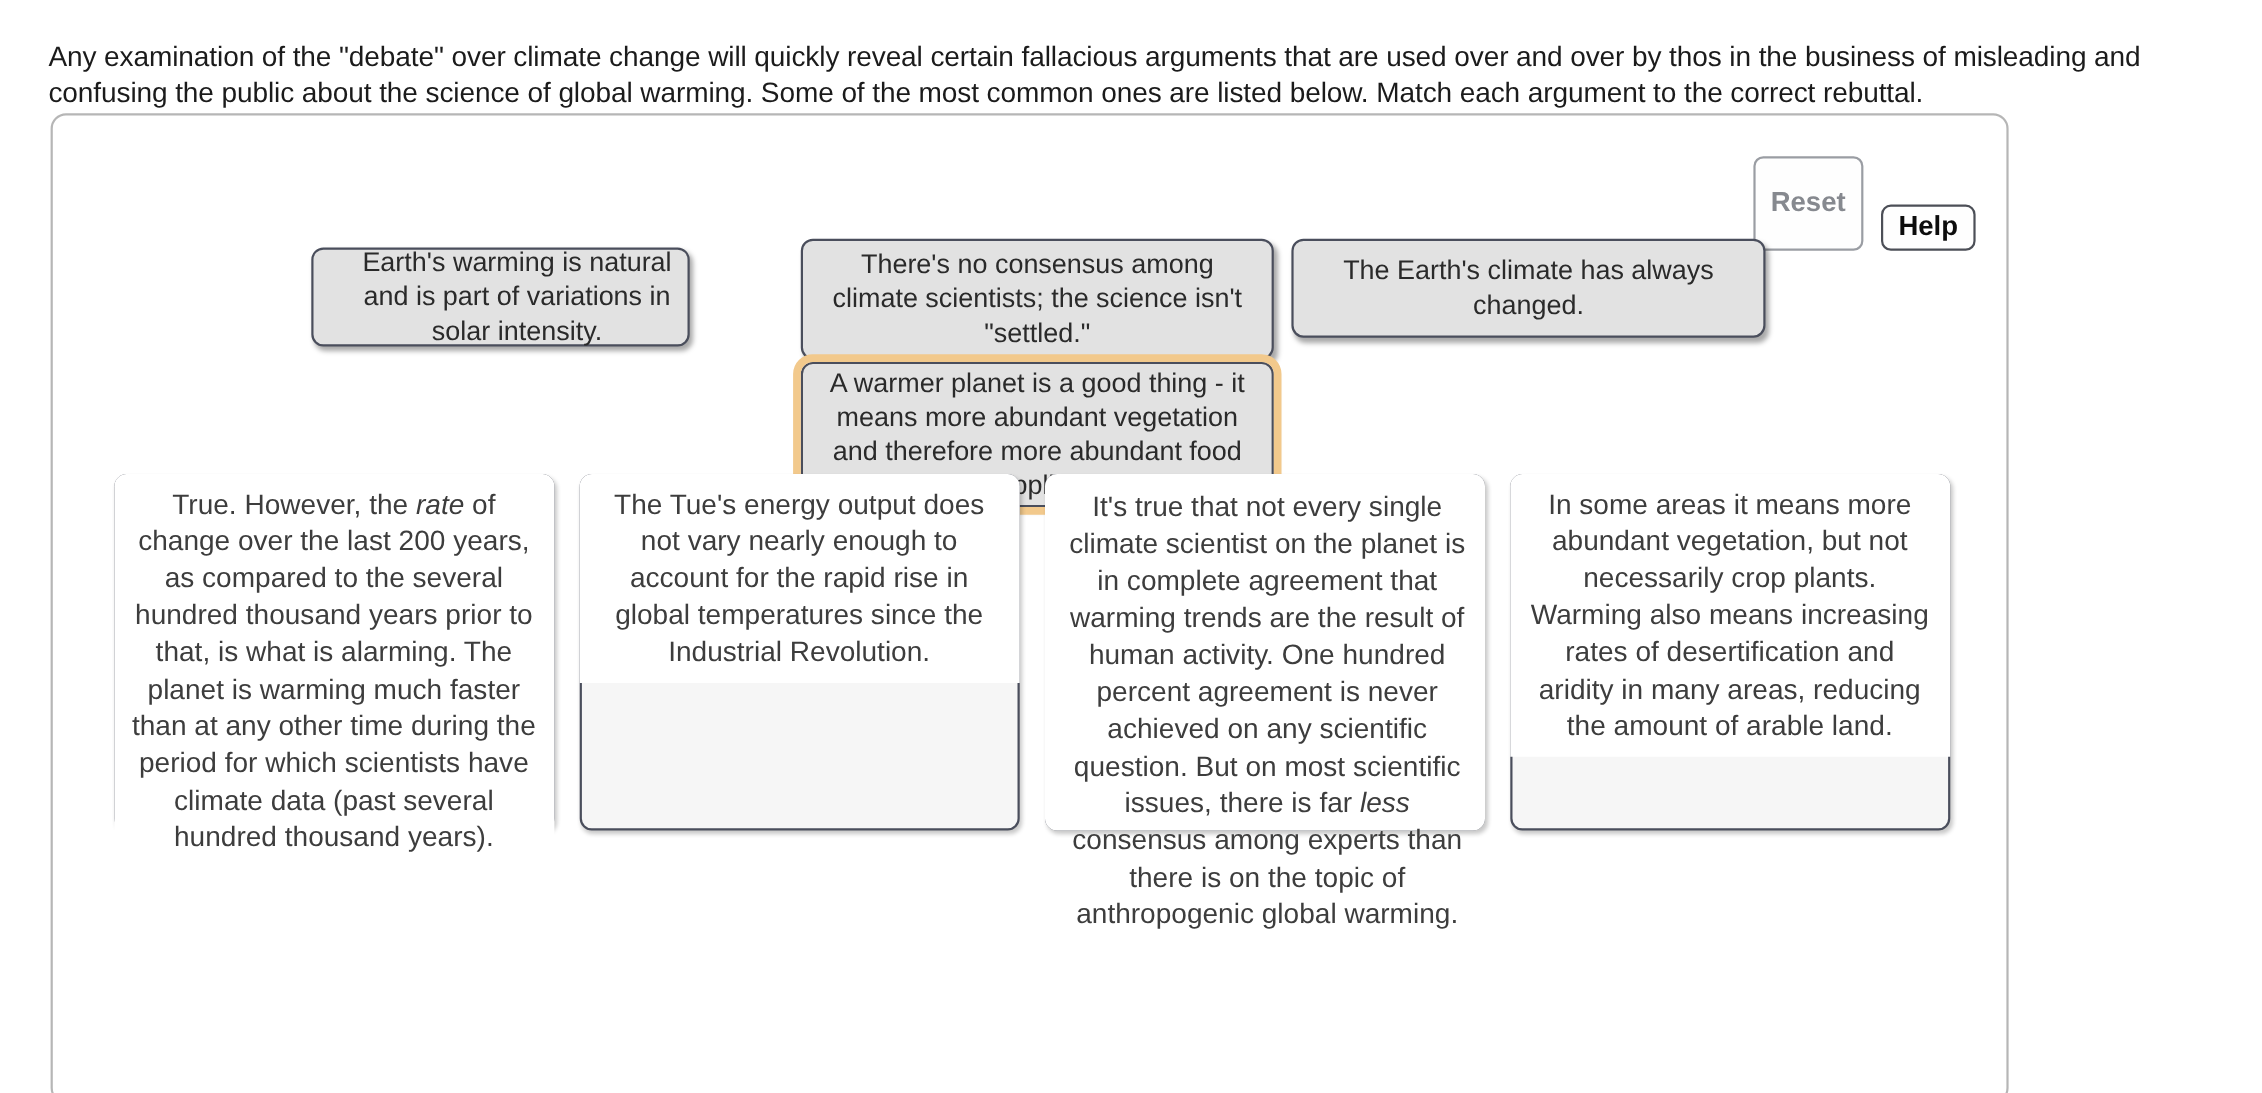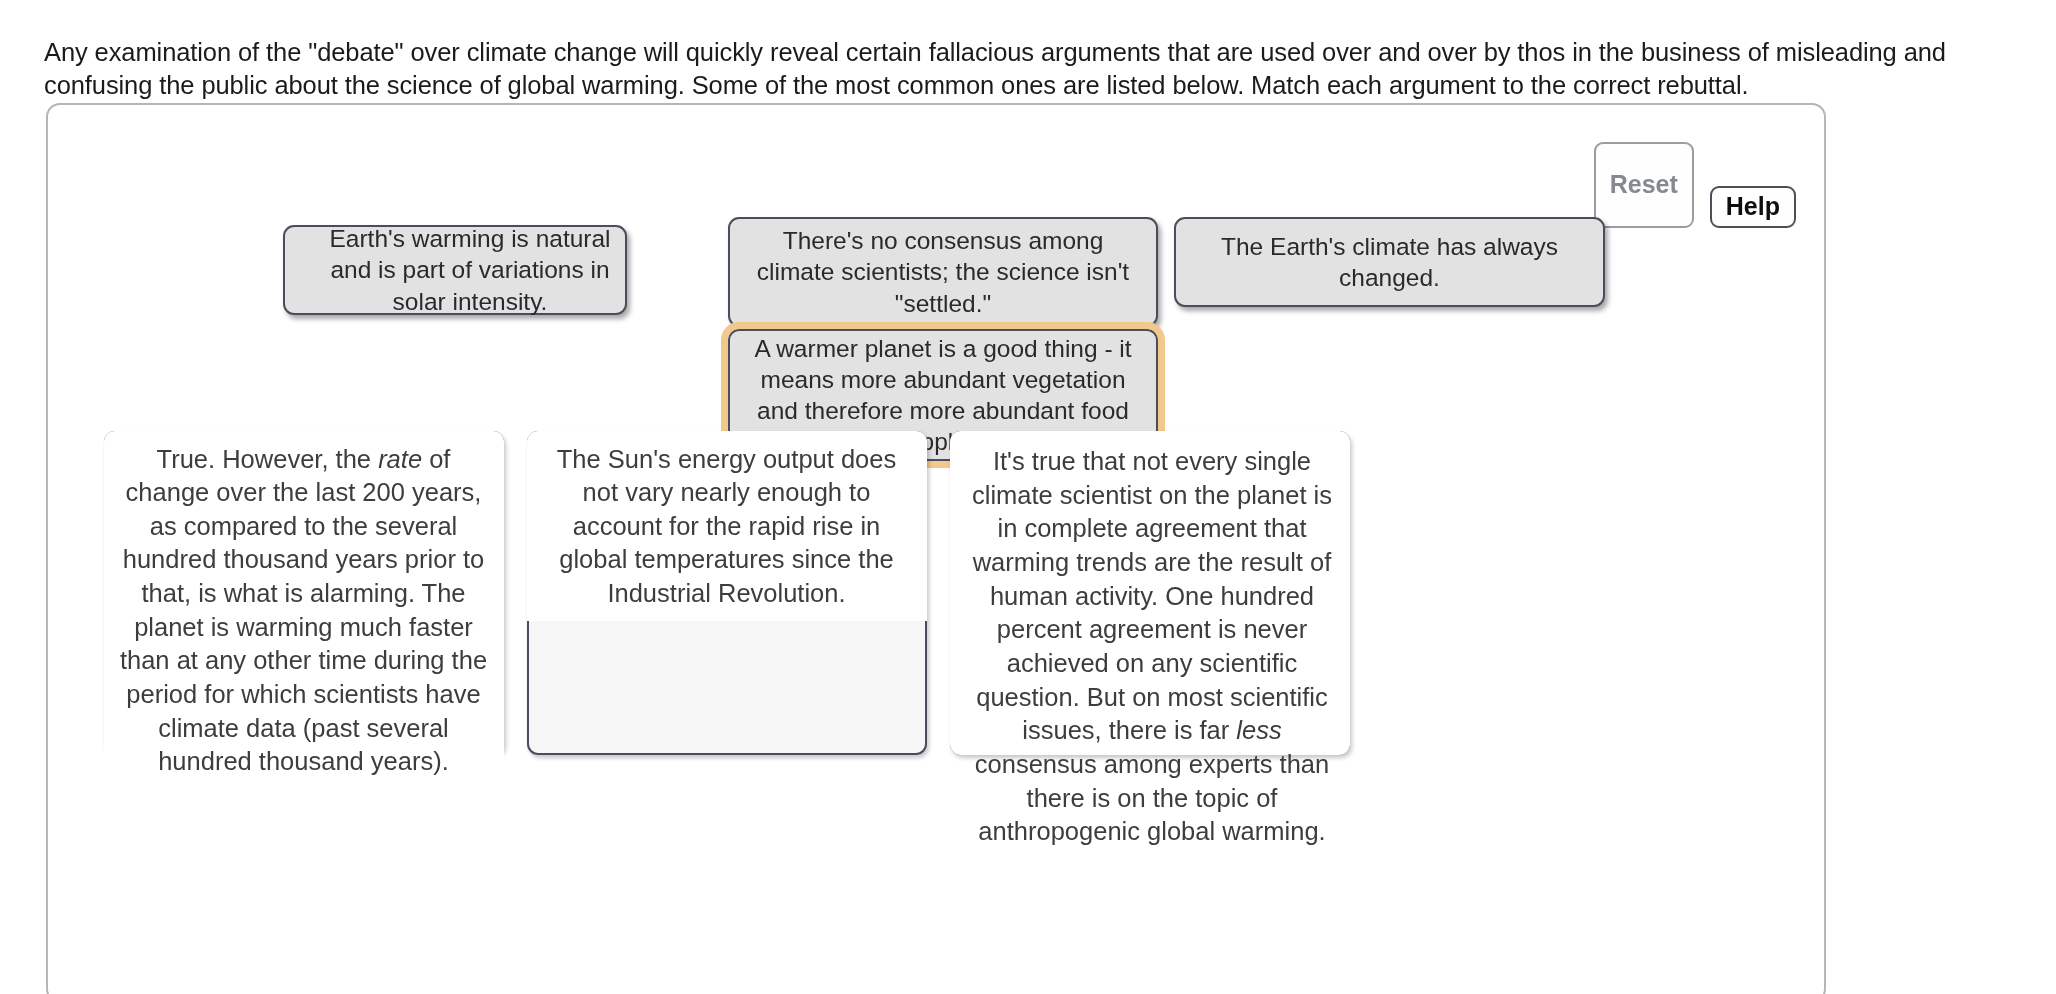--- a/index.html
+++ b/index.html
@@ -163,25 +163,30 @@
   <div class="tile selected" id="tile-3">A warmer planet is a good thing - it means more abundant vegetation and therefore more abundant food supplies.</div>
 
   <div class="rebuttal" id="rebuttal-0">
     <div class="rebuttal-text">
       <span>True. However, the </span><em>rate</em><span> of change over the last 200 years, as compared to the several hundred thousand years prior to that, is what is alarming. The planet is warming much faster than at any other time during the period for which scientists have climate data (past several hundred thousand years).</span>
     </div>
   </div>
 
   <div class="rebuttal" id="rebuttal-1">
     <div class="rebuttal-text">
-      <span>The Sun's energy output does not vary nearly enough to account for the rapid rise in global temperatures since the Industrial Revolution.</span><em></em><span></span>
+      <span>The Tue's energy output does not vary nearly enough to account for the rapid rise in global temperatures since the Industrial Revolution.</span><em></em><span></span>
     </div>
   </div>
 
   <div class="rebuttal" id="rebuttal-2">
     <div class="rebuttal-bg"></div>
     <div class="rebuttal-text">
       <span>It's true that not every single climate scientist on the planet is in complete agreement that warming trends are the result of human activity. One hundred percent agreement is never achieved on any scientific question. But on most scientific issues, there is far </span><em>less</em><span> consensus among experts than there is on the topic of anthropogenic global warming.</span>
     </div>
   </div>
 
+  <div class="rebuttal" id="rebuttal-3">
+    <div class="rebuttal-text">
+      <span>In some areas it means more abundant vegetation, but not necessarily crop plants. Warming also means increasing rates of desertification and aridity in many areas, reducing the amount of arable land.</span><em></em><span></span>
+    </div>
+  </div>
 
 </div>
 
 </body></html>

